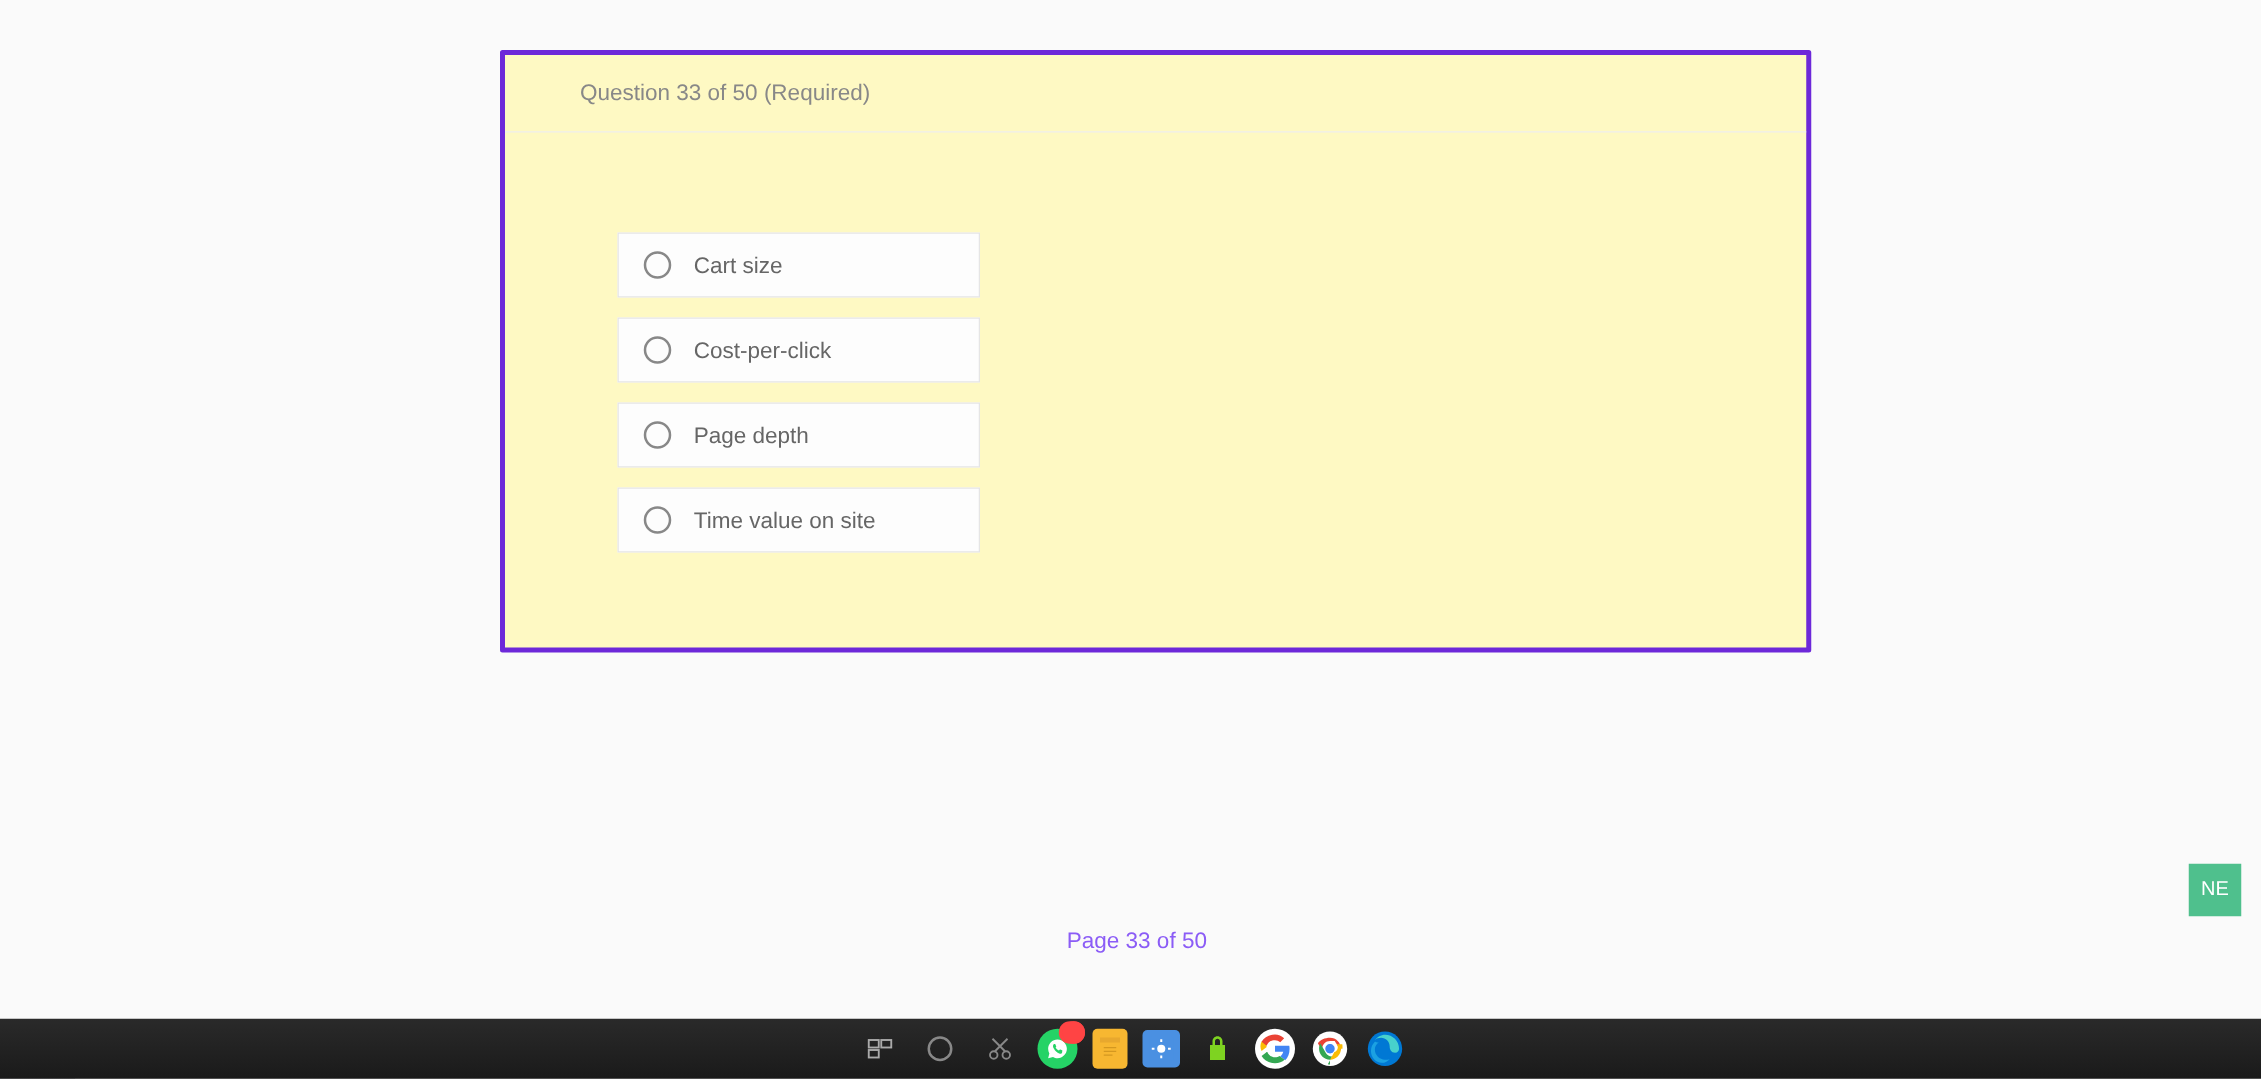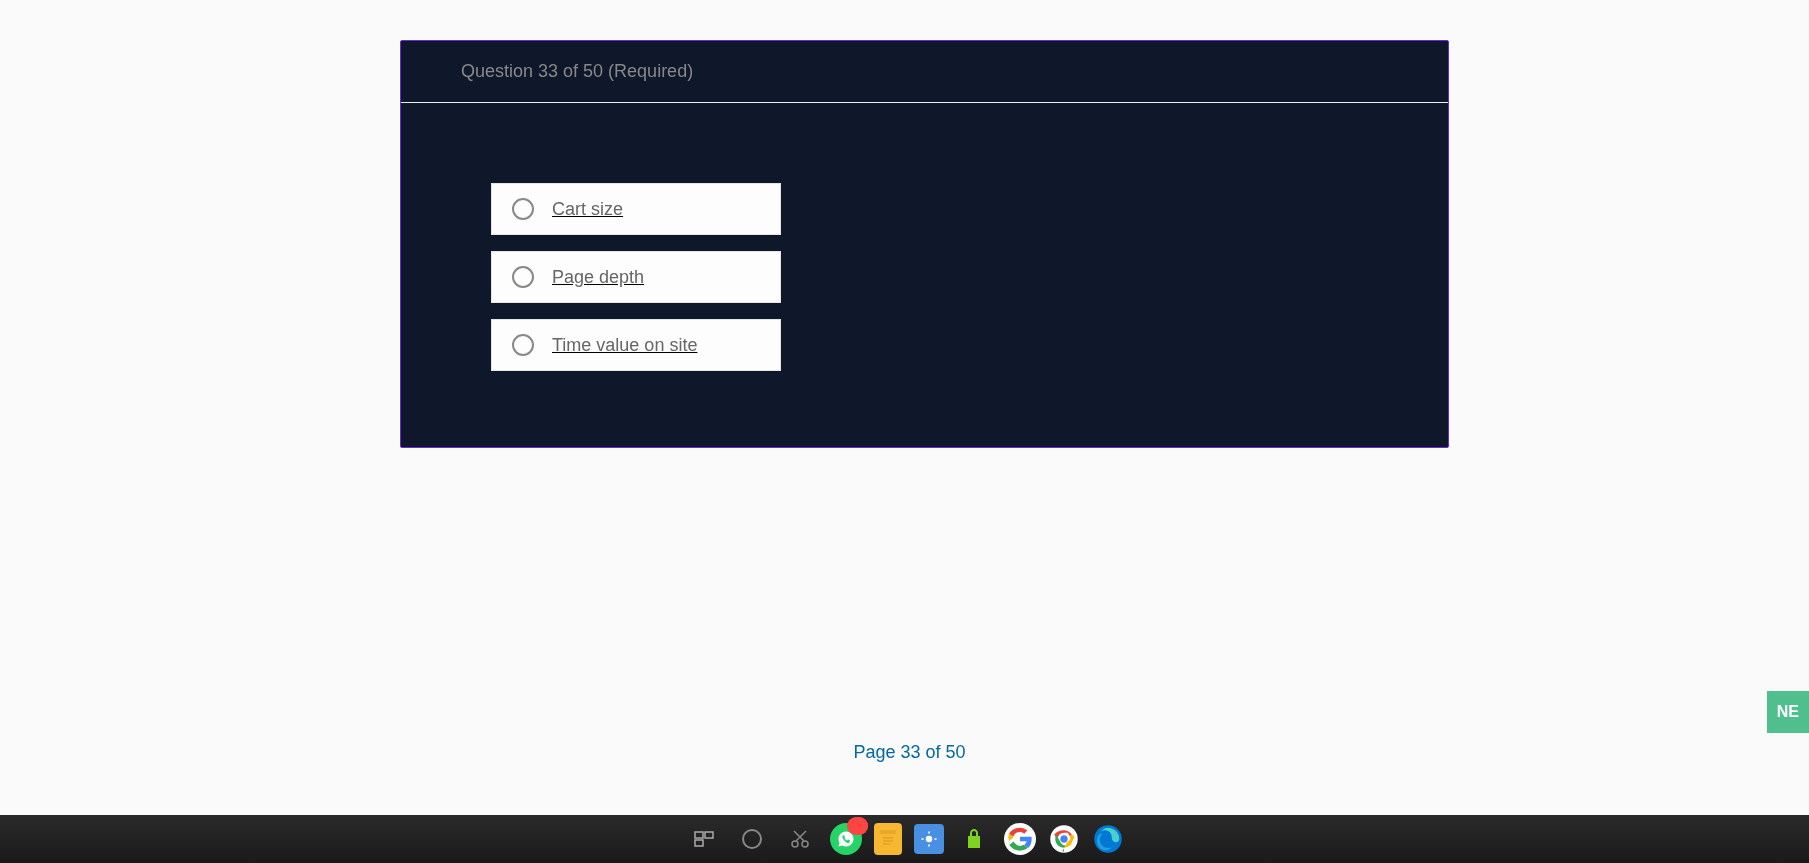--- a/index.html
+++ b/index.html
@@ -19,24 +19,24 @@
     
     .page-container {
       background: #fafafa;
       width: 100%;
       height: 100%;
       padding: 40px 0 0 0;
       position: relative;
     }
     
     .question-card {
-      background: #0f172a;
+      background: #fef9c3;
       margin-left: 400px;
       margin-right: 360px;
-      border: 1px solid #6d28d9;
+      border: 4px solid #6d28d9;
       border-radius: 2px;
     }
     
     .question-header {
       padding: 20px 60px;
       border-bottom: 1px solid #eeeeee;
       color: #888888;
       font-size: 18px;
       font-weight: 400;
     }
@@ -58,21 +58,20 @@
     
     .option {
       display: flex;
       align-items: center;
       border: 1px solid #e5e5e5;
       background: #fdfdfd;
       padding: 14px 20px;
       margin-bottom: 16px;
       width: 290px;
       cursor: pointer;
-      text-decoration: underline;
     }
     
     .radio-circle {
       width: 22px;
       height: 22px;
       border: 2px solid #888888;
       border-radius: 50%;
       margin-right: 18px;
       flex-shrink: 0;
     }
@@ -82,33 +81,33 @@
       font-size: 18px;
       font-weight: 400;
     }
     
     .page-footer {
       position: absolute;
       bottom: 100px;
       left: 10px;
       right: 0;
       text-align: center;
-      color: #0369a1;
+      color: #8b5cf6;
       font-size: 18px;
     }
     
     .next-button {
       position: absolute;
       bottom: 130px;
-      right: 0;
+      right: 16px;
       background: #4fc08d;
       color: #ffffff;
       padding: 12px 10px;
       font-size: 16px;
-      font-weight: 700;
+      font-weight: 400;
       cursor: pointer;
       border: none;
     }
     
     .taskbar {
       position: absolute;
       bottom: 0;
       left: 0;
       right: 0;
       height: 48px;
@@ -226,20 +225,24 @@
 
     <div class="question-body">
 
       <div class="options-container">
 
         <div class="option">
           <div class="radio-circle"></div>
           <span class="option-label">Cart size</span>
         </div>
 
+        <div class="option">
+          <div class="radio-circle"></div>
+          <span class="option-label">Cost-per-click</span>
+        </div>
 
         <div class="option">
           <div class="radio-circle"></div>
           <span class="option-label">Page depth</span>
         </div>
 
         <div class="option">
           <div class="radio-circle"></div>
           <span class="option-label">Time value on site</span>
         </div>

